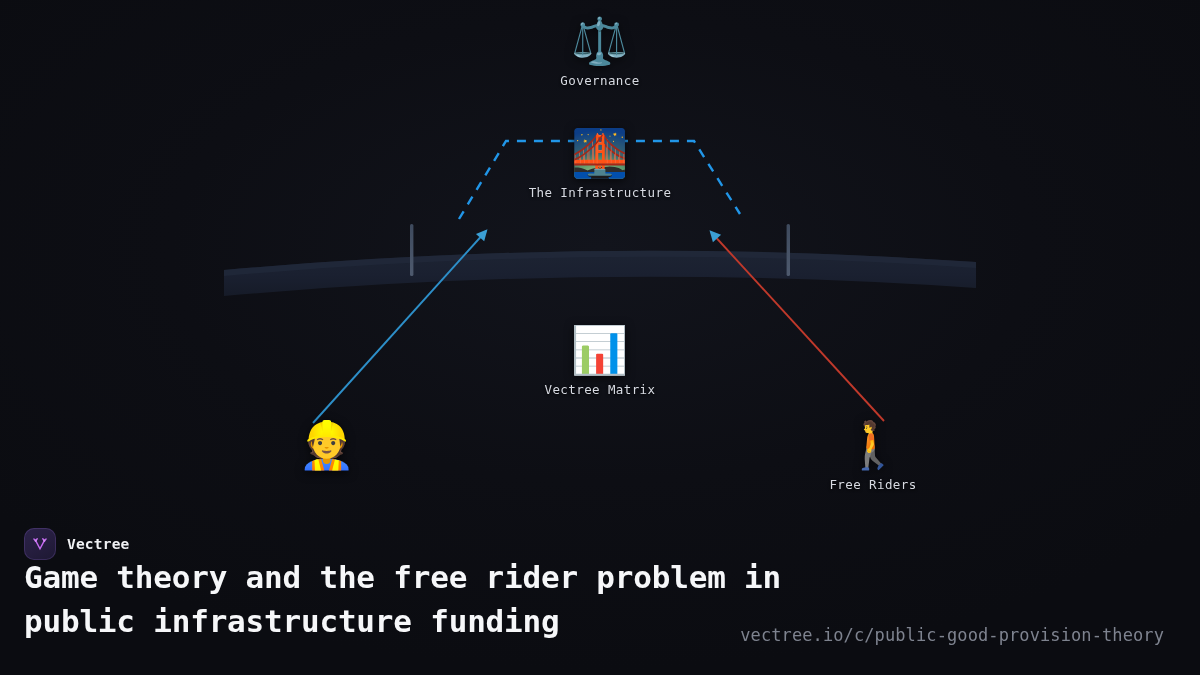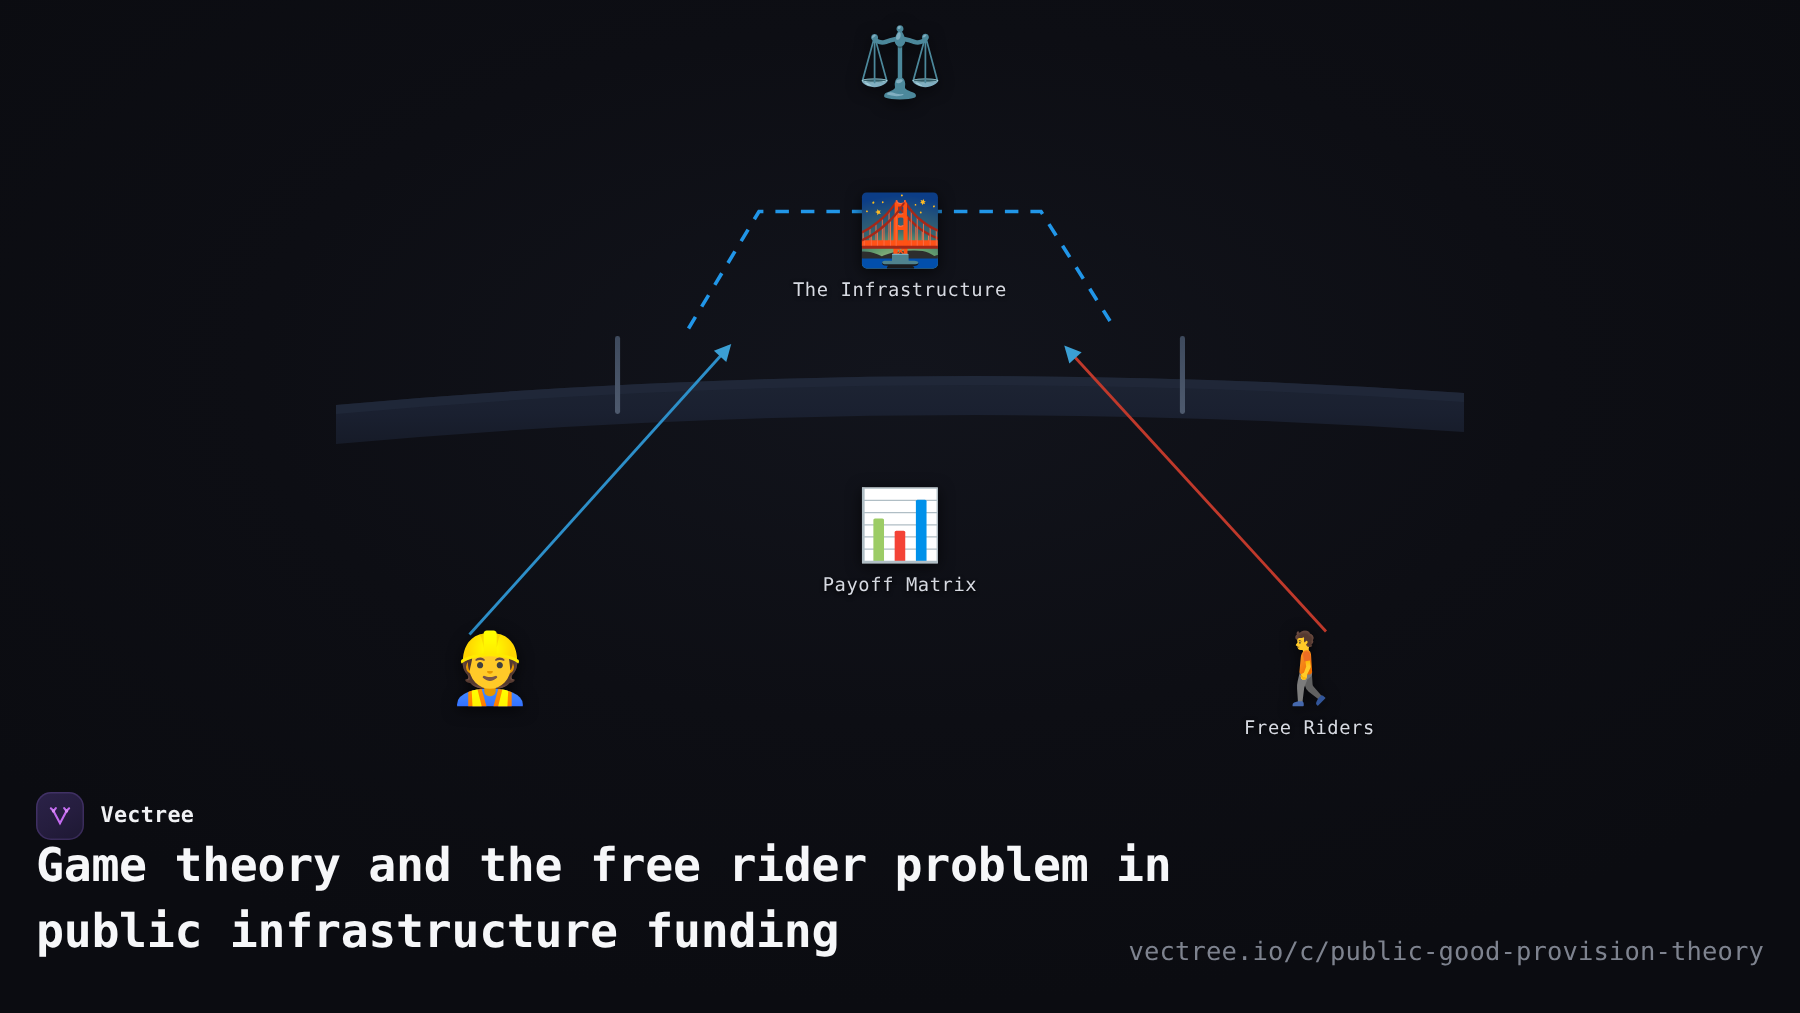--- a/index.html
+++ b/index.html
@@ -61,21 +61,21 @@
   #node-contributors   { left: 327px; top: 422px; }
   #node-contributors .glyph { font-size: 46px; }
 
   #node-freeriders     { left: 873px; top: 422px; }
   #node-freeriders .glyph { font-size: 46px; }
 
   
   #footer {
     position: absolute;
     left: 0;
-    right: 0;
+    right: 12px;
     bottom: 0;
     height: 160px;
     padding: 0 24px;
     box-sizing: border-box;
   }
   #brand-row {
     position: absolute;
     left: 24px;
     top: 13px;
     display: flex;
@@ -156,30 +156,31 @@
 
     <path d="M459,219 L506,141 L694,141 L740,214" fill="none" stroke="#2196e8" stroke-width="2.4" stroke-dasharray="9 8" stroke-linecap="butt"></path>
 
     <line x1="313" y1="423" x2="486" y2="231" stroke="#2d8fc9" stroke-width="1.9" marker-end="url(#arrowBlue)"></line>
 
     <line x1="884" y1="421" x2="711" y2="232" stroke="#c0392b" stroke-width="1.9" marker-end="url(#arrowRed)"></line>
   </svg>
 
   <div class="node" id="node-governance">
     <span class="glyph">⚖️</span>
+    <span class="caption">Governance</span>
   </div>
 
   <div class="node" id="node-infrastructure">
     <span class="glyph">🌉</span>
     <span class="caption">The Infrastructure</span>
   </div>
 
   <div class="node" id="node-payoff">
     <span class="glyph">📊</span>
-    <span class="caption">Payoff Matrix</span>
+    <span class="caption">Vectree Matrix</span>
   </div>
 
   <div class="node" id="node-contributors">
     <span class="glyph">👷</span>
   </div>
 
   <div class="node" id="node-freeriders">
     <span class="glyph">🚶</span>
     <span class="caption">Free Riders</span>
   </div>

